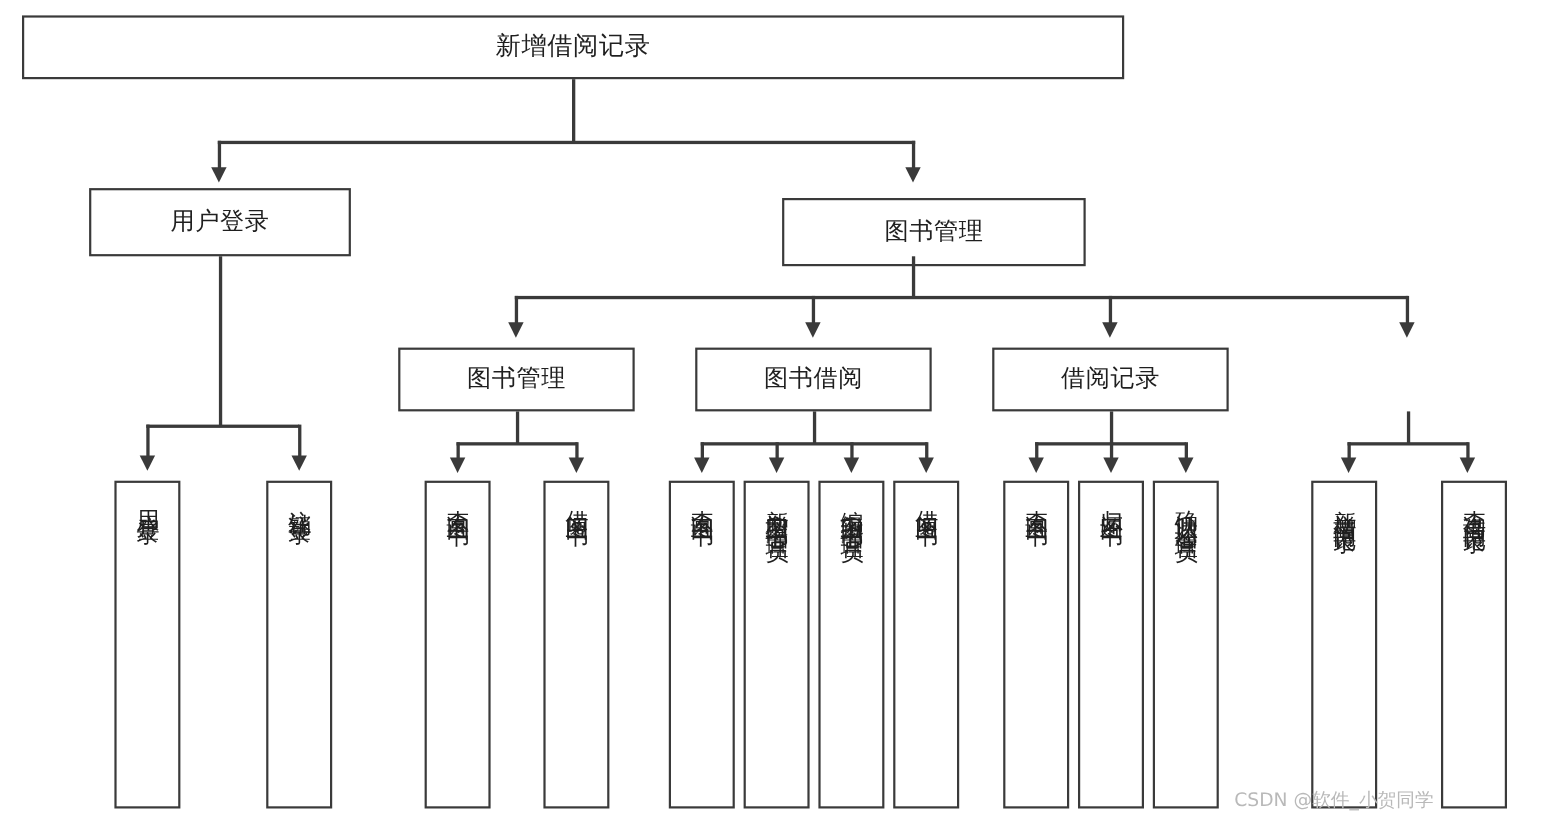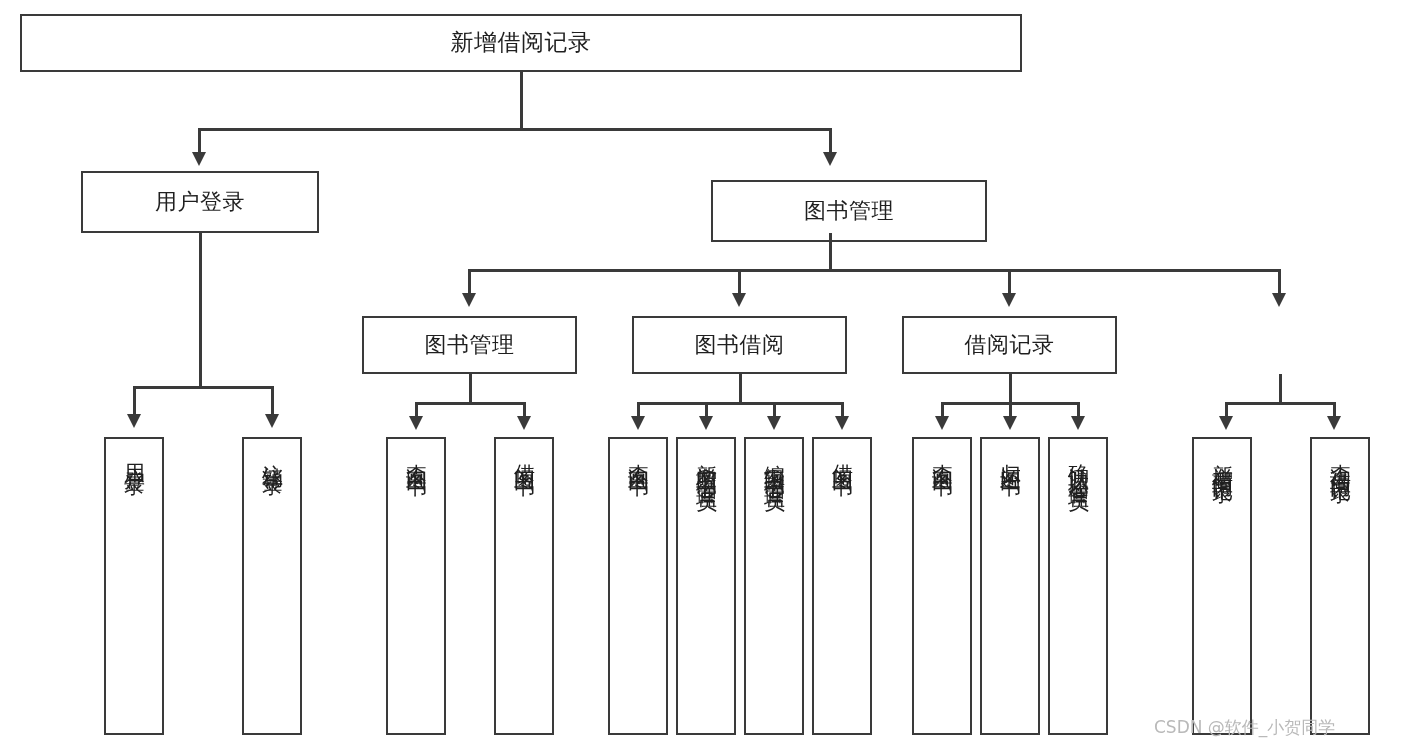--- a/index.html
+++ b/index.html
@@ -209,15 +209,15 @@
     <span class="vtext">确认归还（管理员）</span>
   </div>
 
   <div class="node v" style="left:1192px; top:437px; width:60px; height:298px;">
     <span class="vtext">新增借阅记录</span>
   </div>
   <div class="node v" style="left:1310px; top:437px; width:60px; height:298px;">
     <span class="vtext">查询借阅记录</span>
   </div>
 
-  <div id="watermark" style="left:1154px; top:716px;">CSDN @软件_小贺同学</div>
+  <div id="watermark" style="left:1122px; top:716px;">CSDN @软件_小贺同学</div>
 
 </div>
 
 </body></html>

